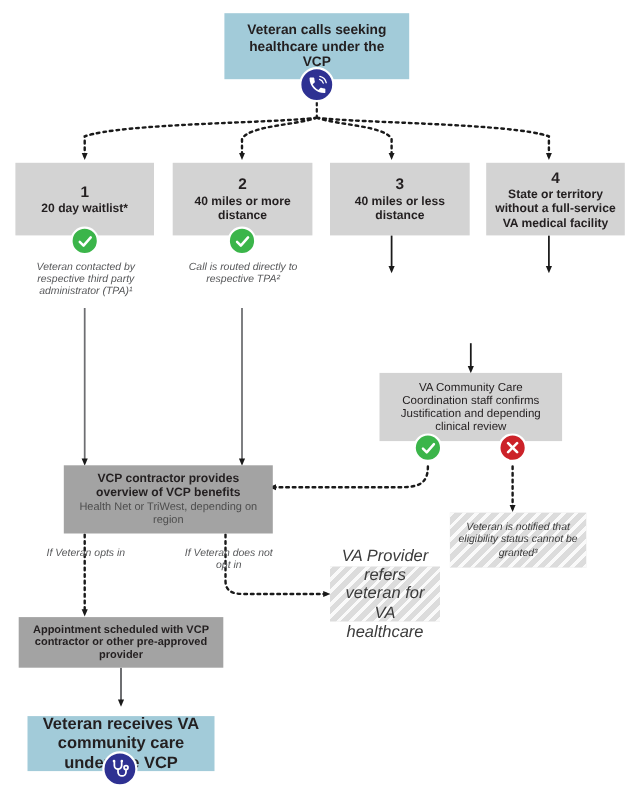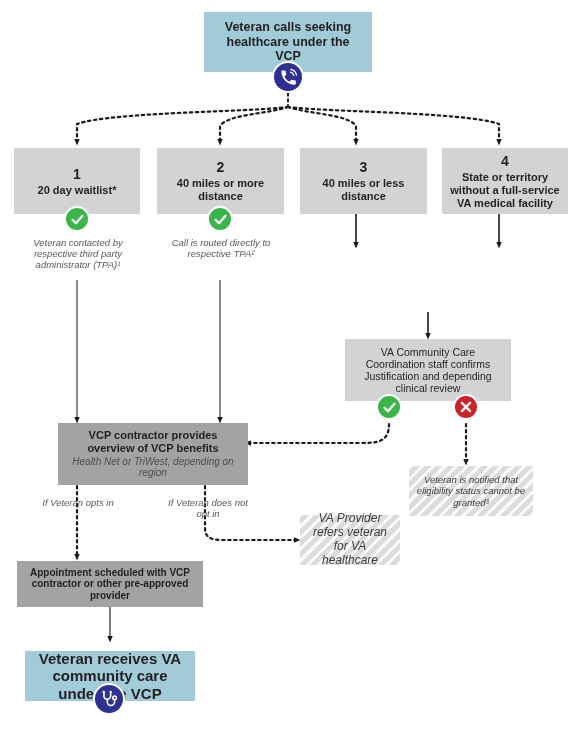--- a/index.html
+++ b/index.html
@@ -35,21 +35,21 @@
   .n-hatch  {
     background: #dcdcdc;
     background-image: repeating-linear-gradient(
       -45deg,
       rgba(255,255,255,0.85) 0px,
       rgba(255,255,255,0.85) 3px,
       rgba(0,0,0,0) 3px,
       rgba(0,0,0,0) 8px);
   }
   .bold   { font-weight: bold; }
-  .ital   { font-style: italic; color: #4d4d4d; }
+  .ital   { color: #4d4d4d; }
   .lbl    { position: absolute; font-style: italic; color: #58595b;
             text-align: center; line-height: 1.18; font-size: 9.5px; }
   .num    { font-weight: bold; font-size: 14px; display:block; margin-bottom:2px; }
 
   .badge {
     position: absolute;
     width: 26px; height: 26px;
     border-radius: 50%;
     display: flex; align-items: center; justify-content: center;
     border: 2.5px solid #ffffff;
@@ -172,21 +172,21 @@
   </div>
 
   <div class="node n-green" style="left:58px; top:423px; width:190px; height:62px; font-size:11px; padding:5px 7px;">
     <span class="bold">VCP contractor provides overview of VCP benefits</span>
     <span class="ital" style="font-size:10px; margin-top:1px;">Health Net or TriWest, depending on region</span>
   </div>
 
   <div class="lbl" style="left:42px; top:497px; width:72px;">If Veteran opts in</div>
   <div class="lbl" style="left:166px; top:497px; width:84px;">If Veteran does not opt in</div>
 
-  <div class="node n-hatch" style="left:300px; top:515px; width:100px; height:50px; font-size:12px; font-style:italic; color:#3b3b3b; padding:4px 6px;">
+  <div class="node n-hatch" style="left:300px; top:515px; width:100px; height:50px; font-size:15px; font-style:italic; color:#3b3b3b; padding:4px 6px;">
     <span>VA Provider refers veteran for VA healthcare</span>
   </div>
 
   <div class="node n-green" style="left:17px; top:561px; width:186px; height:46px; font-size:10px; font-weight:bold; padding:4px 6px;">
     <span>Appointment scheduled with VCP contractor or other pre-approved provider</span>
   </div>
 
   <div class="node n-blue" style="left:25px; top:651px; width:170px; height:50px; font-size:15px; font-weight:bold; padding:4px 6px;">
     <span>Veteran receives VA community care under the VCP</span>
   </div>

